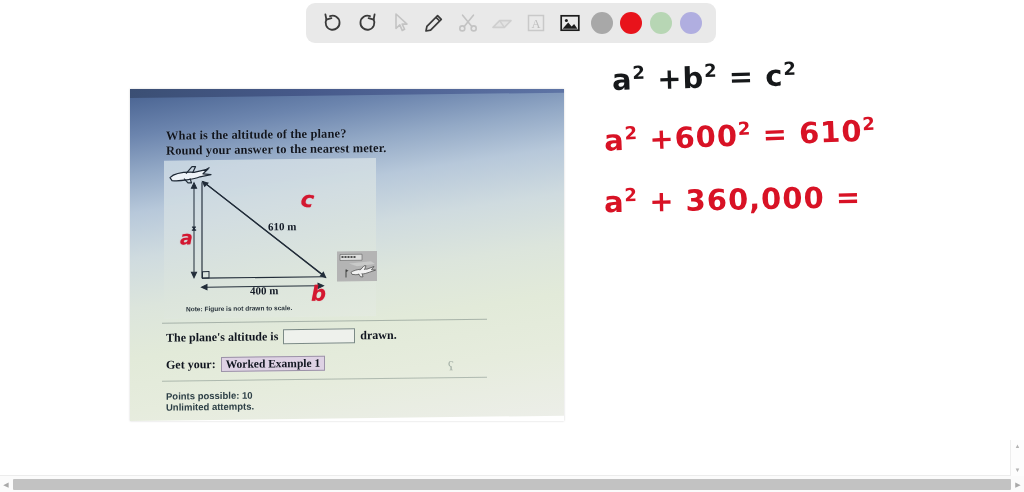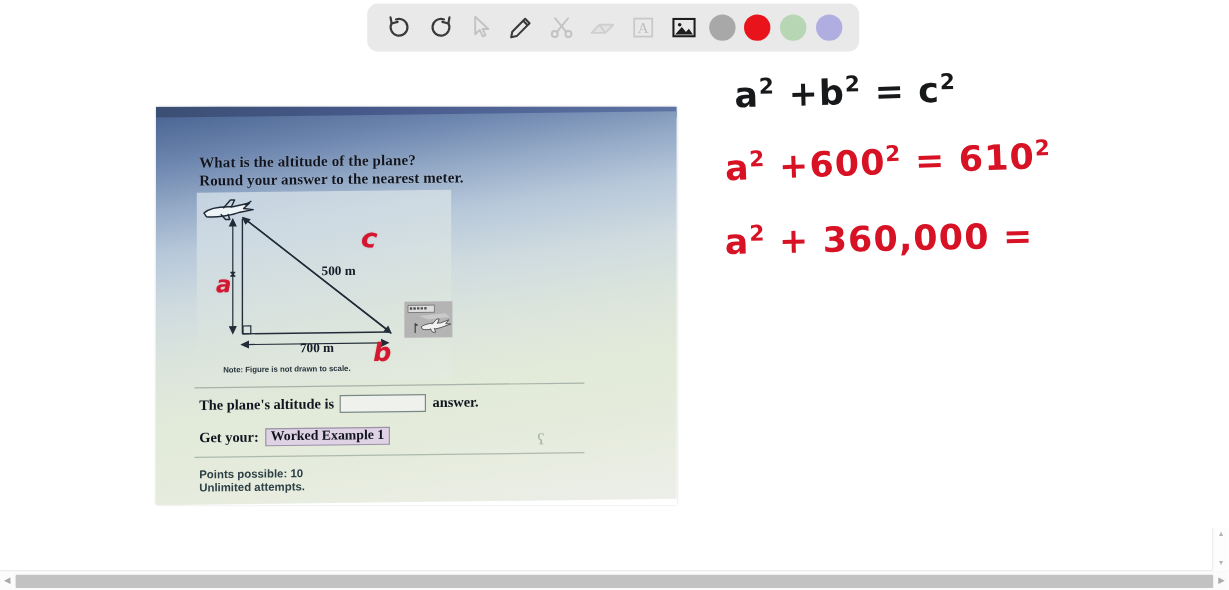--- a/index.html
+++ b/index.html
@@ -439,22 +439,22 @@
               <path d="M37.5 127 L 43 124.4 L 43 129.6 Z"></path>
               <path d="M159.5 127 L 154 124.4 L 154 129.6 Z"></path>
             </g>
 
             <g fill="#1b2633" stroke="none">
               <path d="M37.5 20.5 L 45 22.6 L 40.5 27.2 Z"></path>
               <path d="M162.5 119.5 L 155.5 117.4 L 159.5 112.6 Z"></path>
             </g>
           </svg>
 
-          <div class="fig-label" id="lbl-610">500 m</div>
-          <div class="fig-label" id="lbl-600">700 m</div>
+          <div class="fig-label" id="lbl-610">610 m</div>
+          <div class="fig-label" id="lbl-600">400 m</div>
 
           <div id="lbl-note">
             <b>Note:</b>
             <span>Figure is not drawn to scale.</span>
           </div>
 
           <div id="airport">
             <svg width="40" height="30" viewBox="0 0 40 30">
               <rect width="40" height="30" fill="#b3b3b3"></rect>
               <rect x="3" y="3" width="22" height="6" fill="#dedede" stroke="#5c5c5c" stroke-width=".6"></rect>
@@ -480,21 +480,21 @@
           <div class="red-ann" id="ann-a">a</div>
           <div class="red-ann" id="ann-b">b</div>
           <div class="red-ann" id="ann-c">c</div>
         </div>
 
         <div id="divider-top"></div>
 
         <div id="answer-row">
           <span>The plane's altitude is</span>
           <input id="answer-input" type="text" value="" placeholder="" style="">
-          <span>answer.</span>
+          <span>drawn.</span>
         </div>
 
         <div id="help-row">
           <span>Get your:</span>
           <span id="worked-example">Worked Example 1</span>
         </div>
 
         <div id="divider-bottom"></div>
 
         <div class="footer-text" id="points-possible">Points possible: 10</div>

